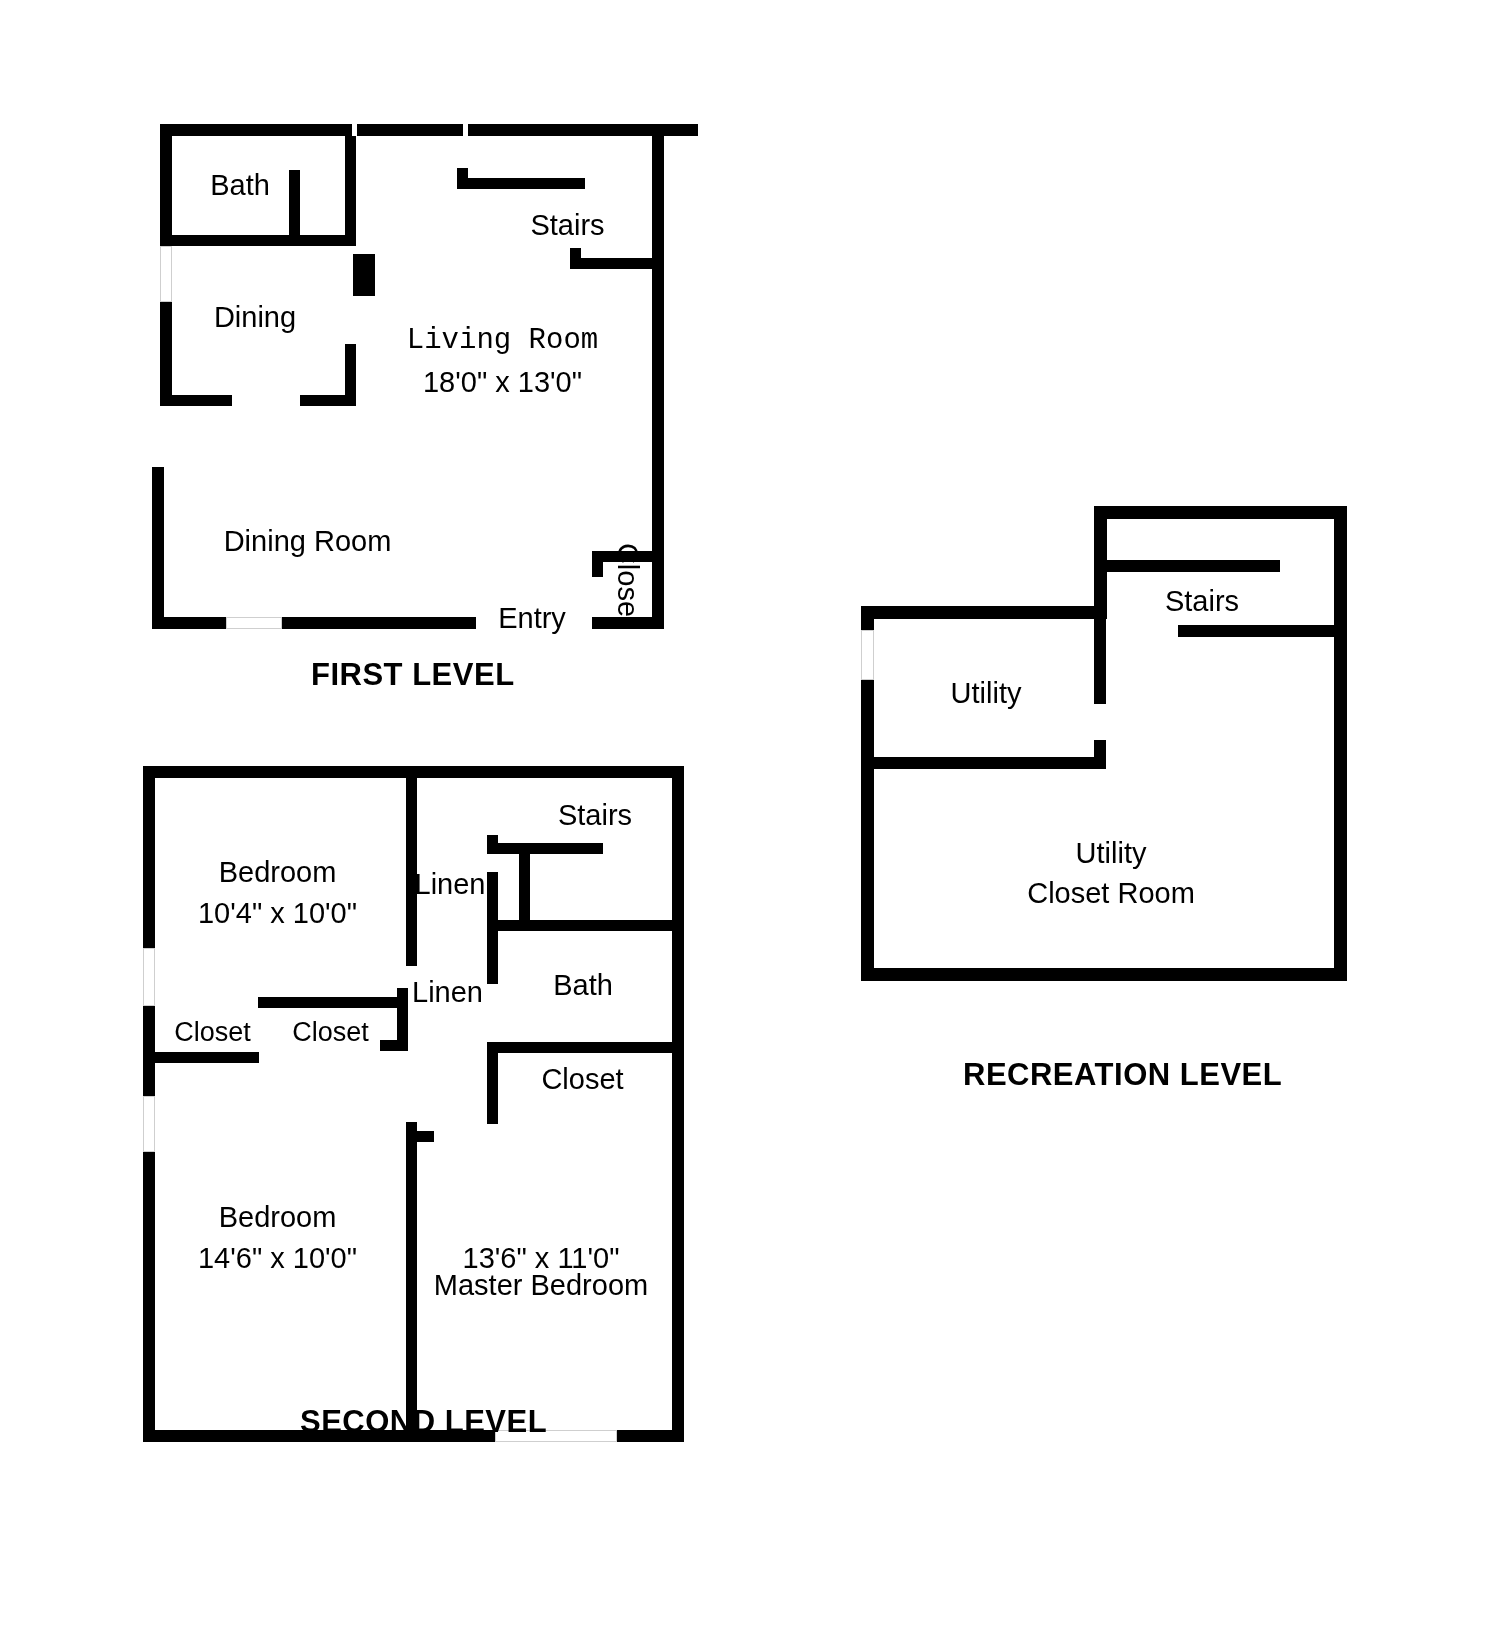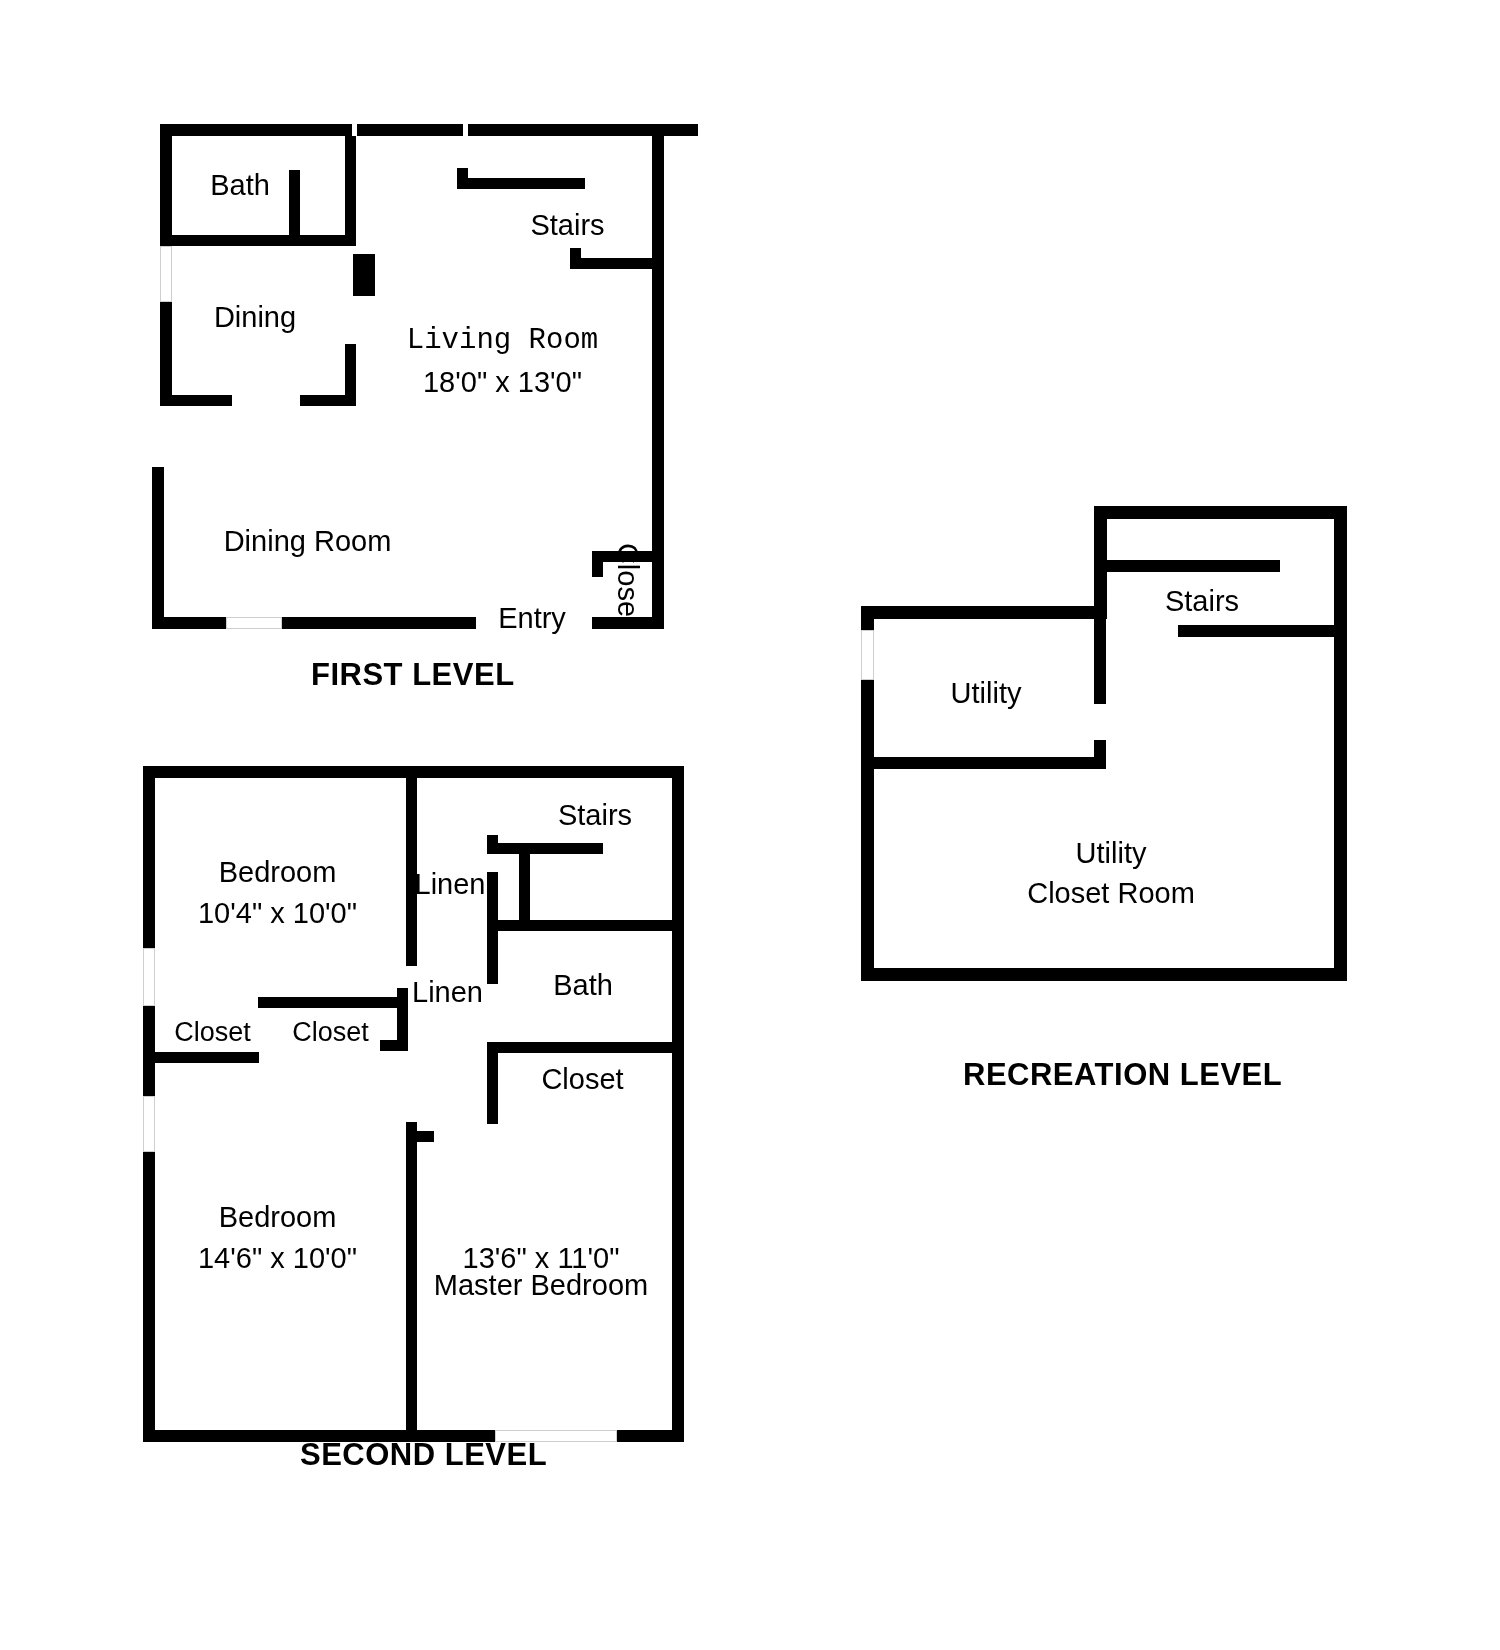--- a/index.html
+++ b/index.html
@@ -137,21 +137,21 @@
   <div class="rlabel" style="left:165px;top:1015px;width:95px;font-size:27px;">Closet</div>
   <div class="rlabel" style="left:283px;top:1015px;width:95px;font-size:27px;">Closet</div>
   <div class="rlabel" style="left:530px;top:1062px;width:105px;">Closet</div>
 
   <div class="rlabel" style="left:175px;top:1200px;width:205px;">Bedroom</div>
   <div class="rlabel" style="left:175px;top:1241px;width:205px;">14'6" x 10'0"</div>
 
   <div class="rlabel" style="left:425px;top:1268px;width:232px;">Master Bedroom</div>
   <div class="rlabel" style="left:425px;top:1241px;width:232px;">13'6" x 11'0"</div>
 
-  <div class="level-title" style="left:300px;top:1437px;">SECOND LEVEL</div>
+  <div class="level-title" style="left:300px;top:1404px;">SECOND LEVEL</div>
 </div>
 
 <div class="plan" style="left:0px;top:0px;width:1500px;height:1150px;">
 
   <div class="wall" style="left:1094px;top:506px;width:252px;height:13px;"></div>
   <div class="wall" style="left:1334px;top:506px;width:13px;height:475px;"></div>
 
   <div class="wall" style="left:1094px;top:506px;width:13px;height:113px;"></div>
 
   <div class="wall" style="left:861px;top:606px;width:246px;height:13px;"></div>

